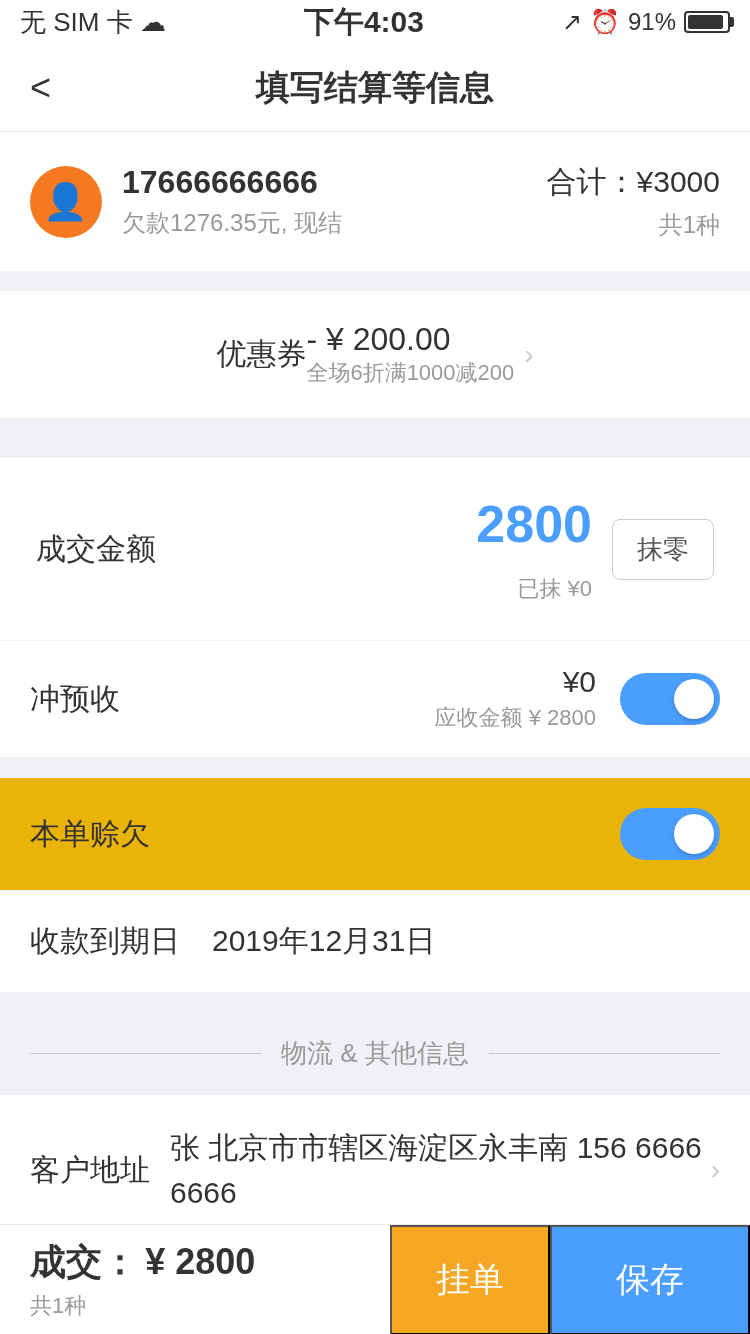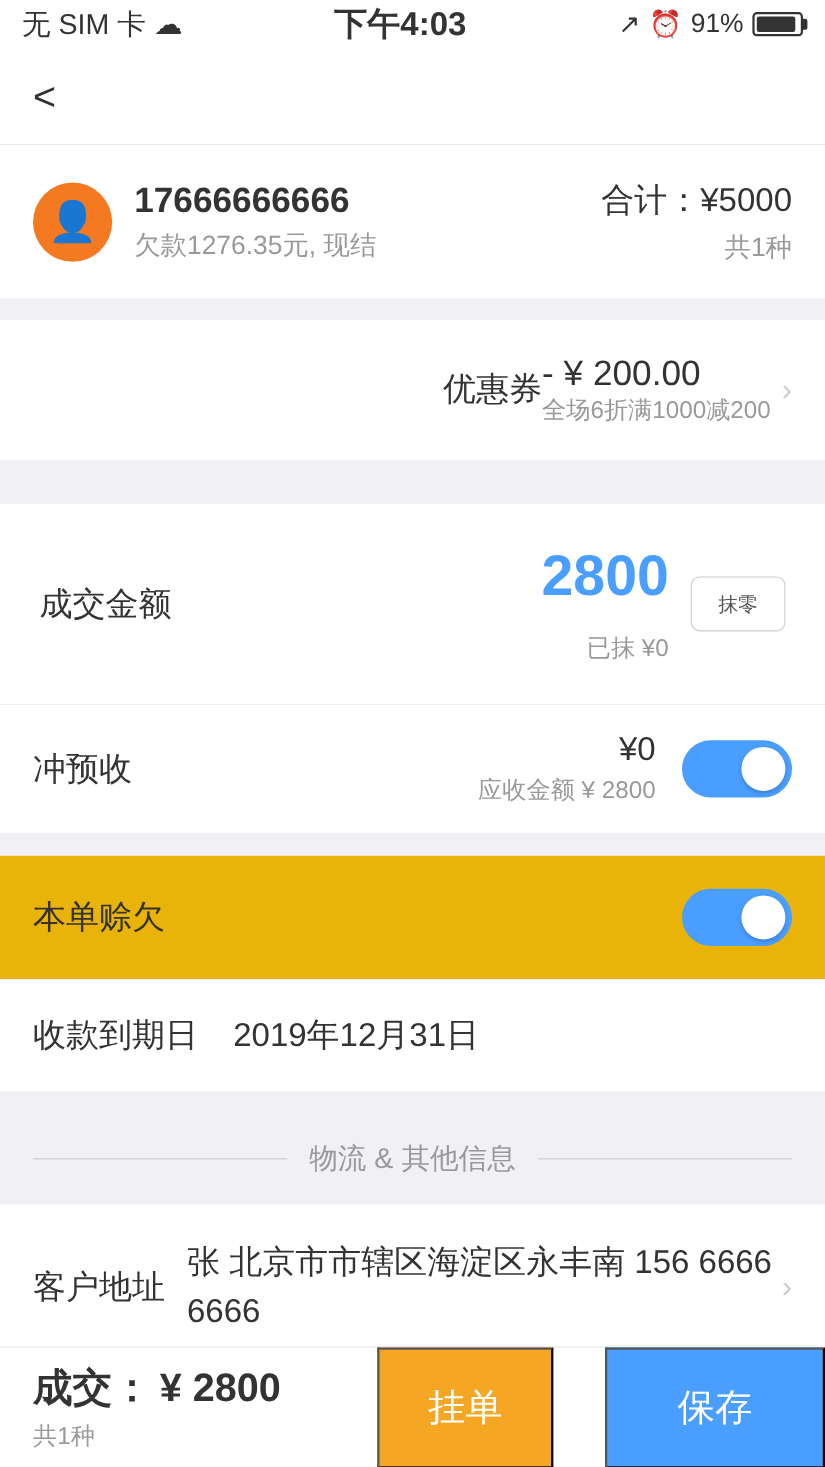--- a/index.html
+++ b/index.html
@@ -132,21 +132,21 @@
       color: #999;
       margin-top: 6px;
     }
 
     
     .coupon-row {
       background: #fff;
       padding: 30px;
       display: flex;
       align-items: center;
-      justify-content: flex-end;
+      justify-content: center;
       margin-bottom: 20px;
     }
     .coupon-label {
       font-size: 30px;
       color: #333;
     }
     .coupon-right {
       display: flex;
       align-items: center;
       gap: 10px;
@@ -210,21 +210,21 @@
       color: #999;
       text-align: right;
       margin-top: 20px;
     }
 
     
     .moling-btn {
       border: 1px solid #ccc;
       border-radius: 8px;
       padding: 12px 24px;
-      font-size: 18px;
+      font-size: 26px;
       color: #555;
       background: #fff;
       cursor: pointer;
     }
 
     
     .chong-row {
       padding: 24px 30px;
       display: flex;
       align-items: center;
@@ -390,21 +390,20 @@
       width: 200px;
       height: 110px;
       background: #4a9eff;
       display: flex;
       align-items: center;
       justify-content: center;
       font-size: 34px;
       font-weight: 500;
       color: #fff;
       cursor: pointer;
-      margin-left: 47px;
     }
   </style>
 </head>
 <body>
 
 <div class="status-bar">
   <div class="status-left">
     <span>无 SIM 卡 ☁</span>
   </div>
   <div class="status-center">下午4:03</div>
@@ -413,37 +412,38 @@
     <span>⏰</span>
     <span>91%</span>
     <div class="battery-icon">
       <div class="battery-fill"></div>
     </div>
   </div>
 </div>
 
 <div class="nav-bar">
   <div class="nav-back">&lt;</div>
+  <div class="nav-title">填写结算等信息</div>
   <div style="width:60px"></div>
 </div>
 
 <div class="content">
 
   <div class="customer-card">
     <div class="customer-left">
       <div class="avatar">
         <span>👤</span>
       </div>
       <div class="customer-info">
         <div class="customer-phone">17666666666</div>
         <div class="customer-sub">欠款1276.35元, 现结</div>
       </div>
     </div>
     <div class="customer-right">
-      <div class="total-amount">合计：¥5000</div>
+      <div class="total-amount">合计：¥3000</div>
       <div class="total-count">共1种</div>
     </div>
   </div>
 
   <div class="coupon-row">
     <div class="coupon-label">优惠券</div>
     <div class="coupon-right">
       <div>
         <div class="coupon-value">- ¥ 200.00</div>
         <div class="coupon-desc">全场6折满1000减200</div>

